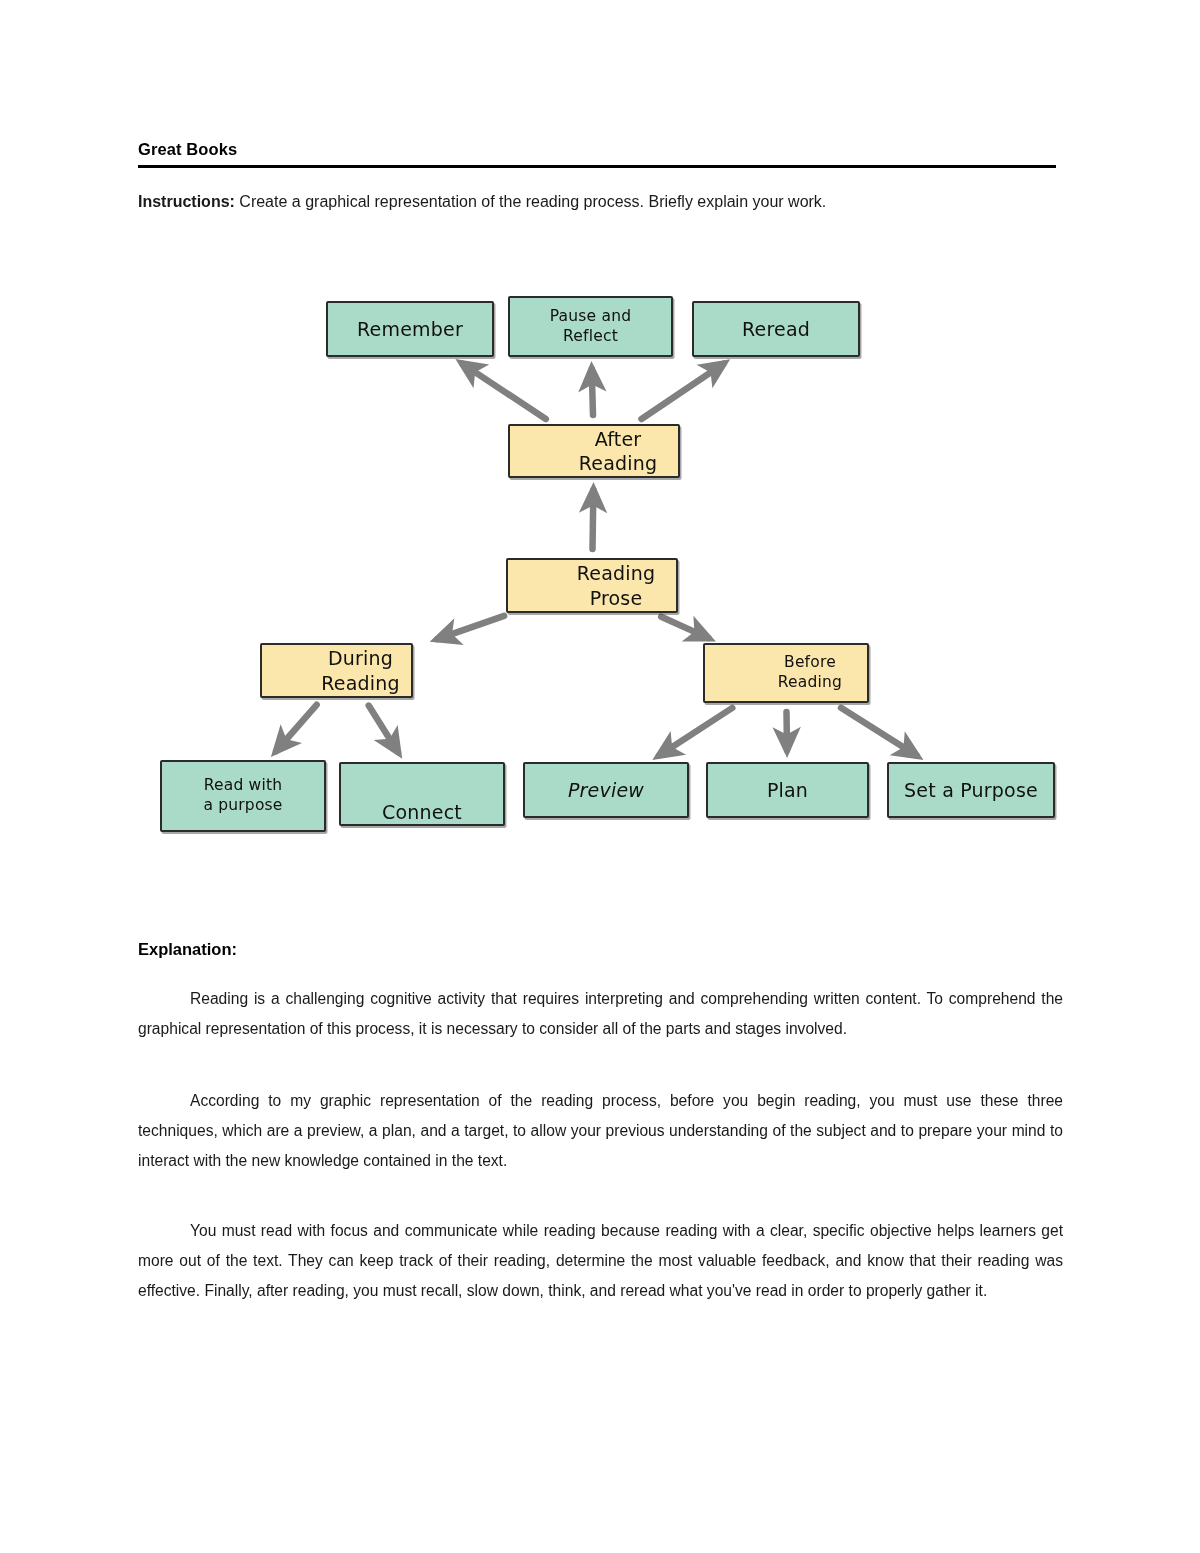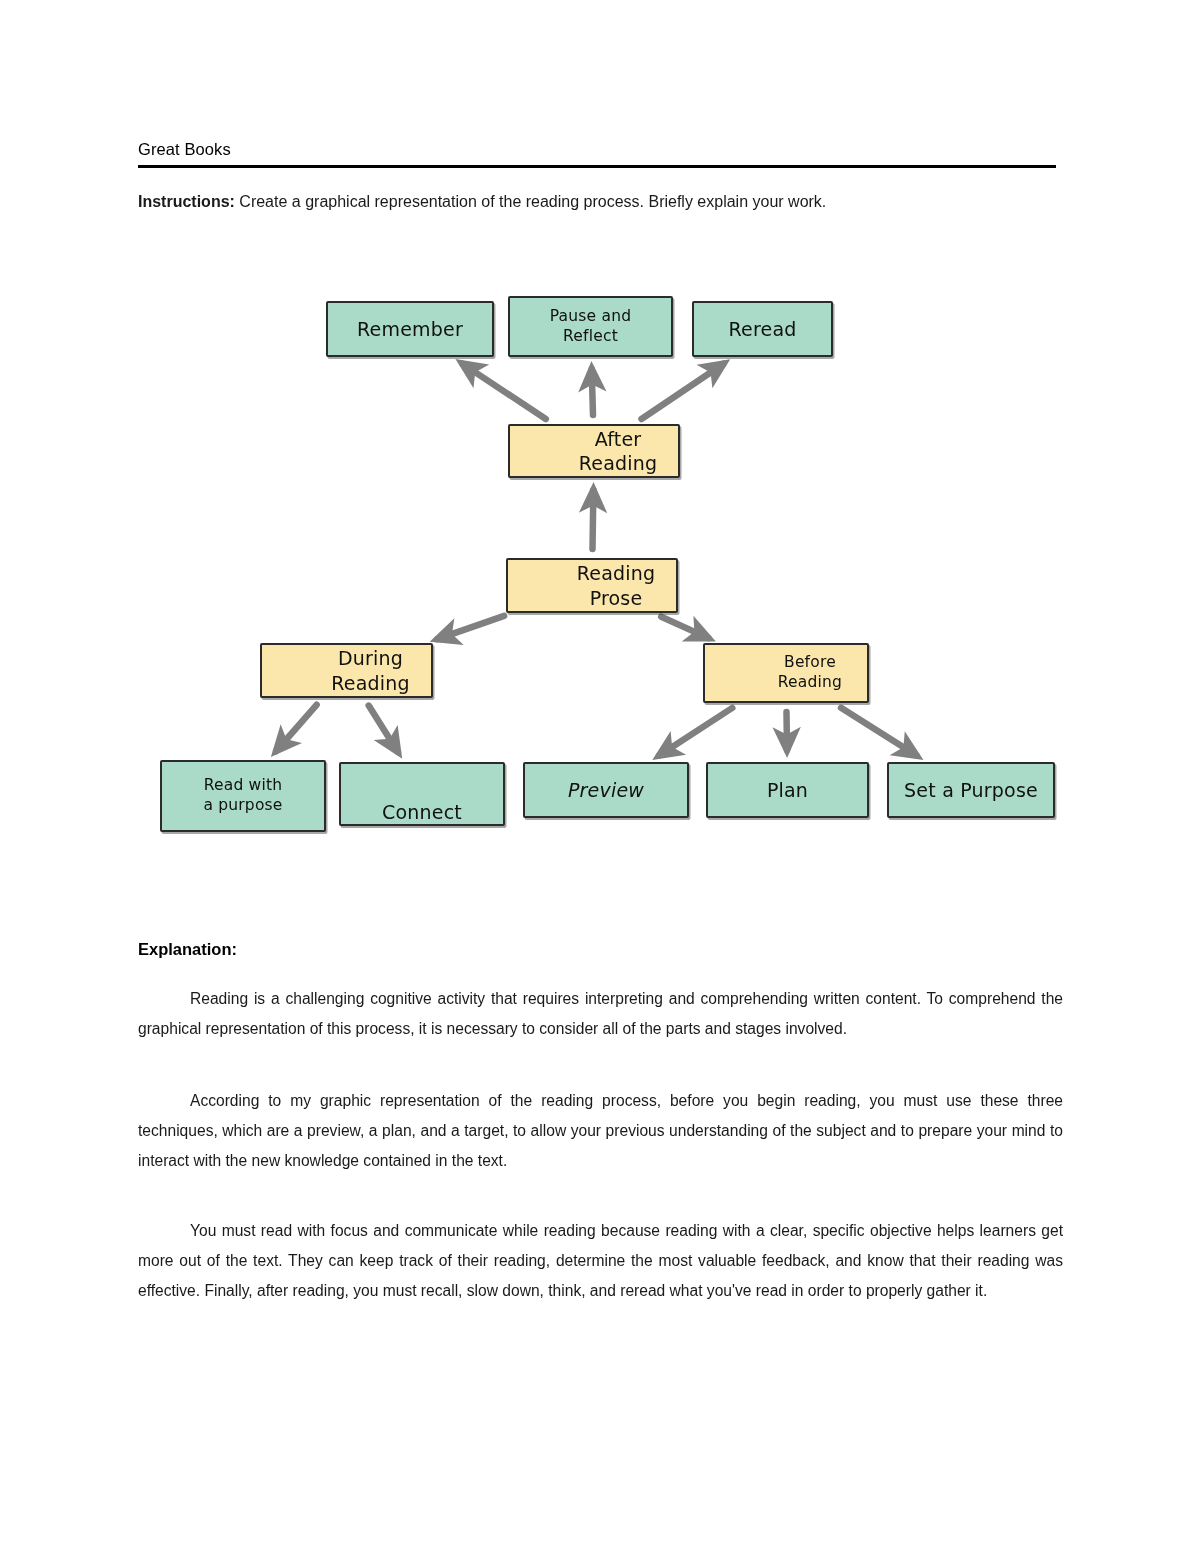--- a/index.html
+++ b/index.html
@@ -26,21 +26,21 @@
 
   
   .doc-header {
     position: absolute;
     left: 138px;
     top: 140px;
     width: 918px;
   }
   .doc-title {
     font-size: 16.5px;
-    font-weight: normal;
+    font-weight: bold;
     letter-spacing: 0.1px;
     color: #000;
     line-height: 1.2;
     margin: 0 0 5px 0;
   }
   .header-rule {
     height: 0;
     border-top: 3px solid #000;
     width: 918px;
   }
@@ -166,30 +166,30 @@
         </g>
     </svg>
     <div id="node-layer">
         <div class="node green" style="left: 326px; top: 301px; width: 168px; height: 56px;">
           <span class="label">Remember</span>
         </div>
         <div class="node green small" style="left: 508px; top: 296px; width: 165px; height: 61px;">
           <span class="label">Pause and
 Reflect</span>
         </div>
-        <div class="node green" style="left: 692px; top: 301px; width: 141px; height: 56px;">
+        <div class="node green" style="left: 692px; top: 301px; width: 168px; height: 56px;">
           <span class="label">Reread</span>
         </div>
         <div class="node yellow" style="left: 508px; top: 424px; width: 172px; height: 54px;">
           <span class="label">After Reading</span>
         </div>
         <div class="node yellow" style="left: 506px; top: 558px; width: 172px; height: 55px;">
           <span class="label">Reading Prose</span>
         </div>
-        <div class="node yellow" style="left: 260px; top: 643px; width: 173px; height: 55px;">
+        <div class="node yellow" style="left: 260px; top: 643px; width: 153px; height: 55px;">
           <span class="label">During Reading</span>
         </div>
         <div class="node yellow small" style="left: 703px; top: 643px; width: 166px; height: 60px;">
           <span class="label">Before
 Reading</span>
         </div>
         <div class="node green small" style="left: 160px; top: 760px; width: 166px; height: 72px;">
           <span class="label">Read with
 a purpose</span>
         </div>

